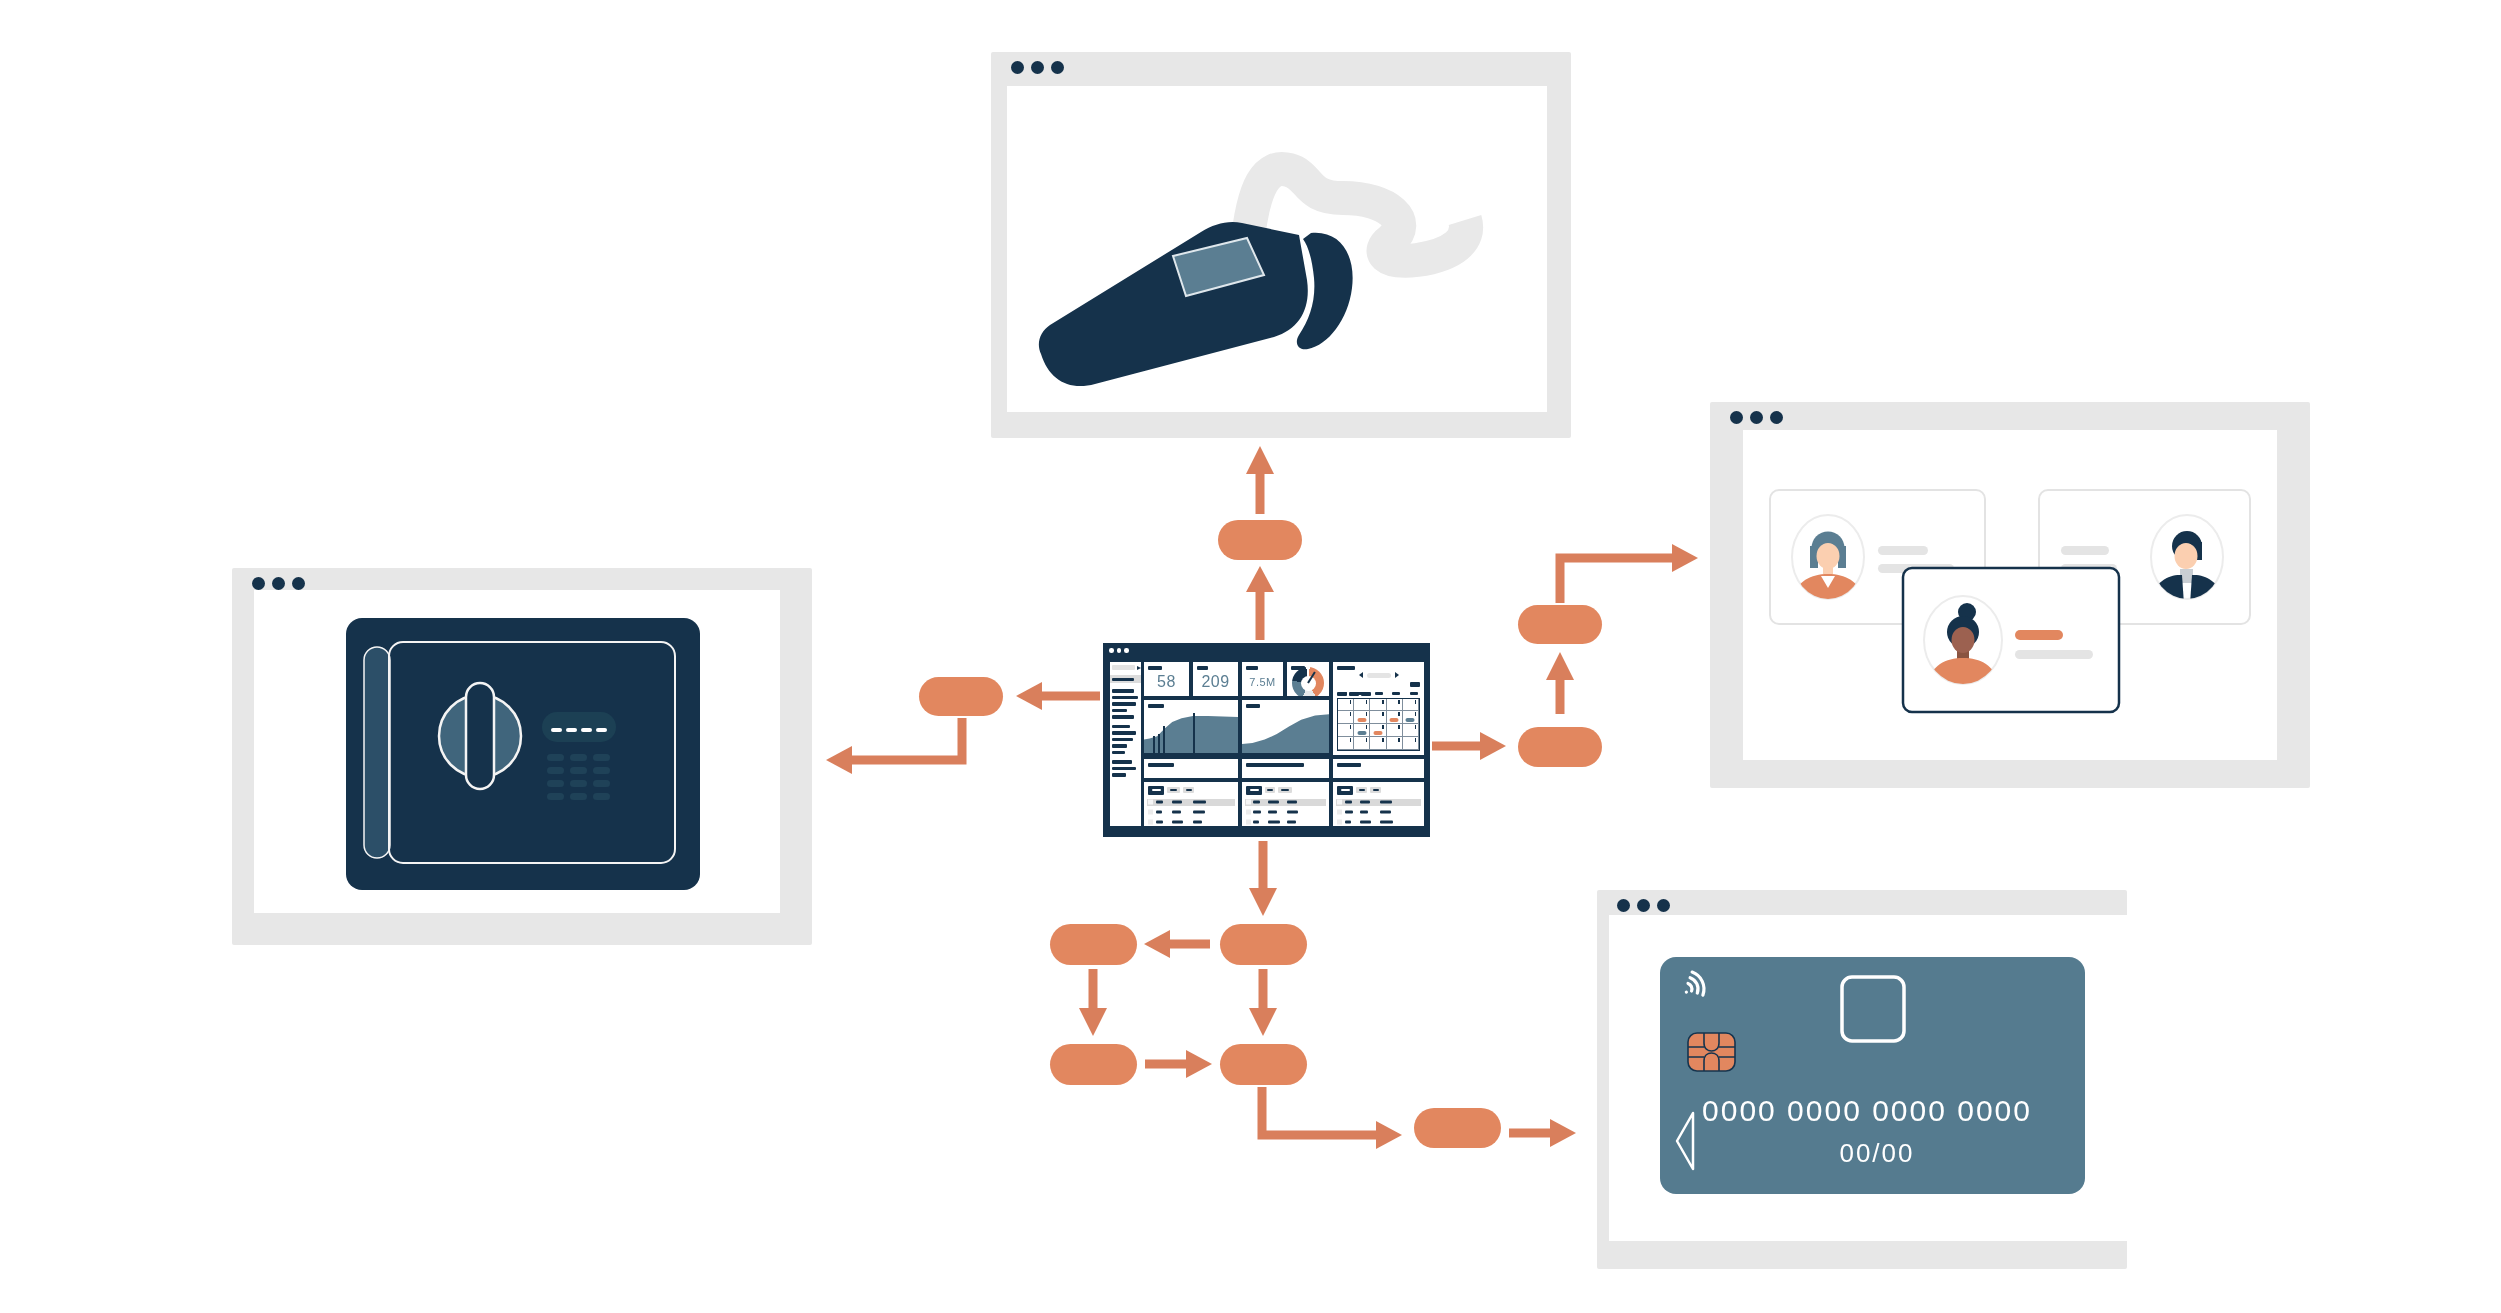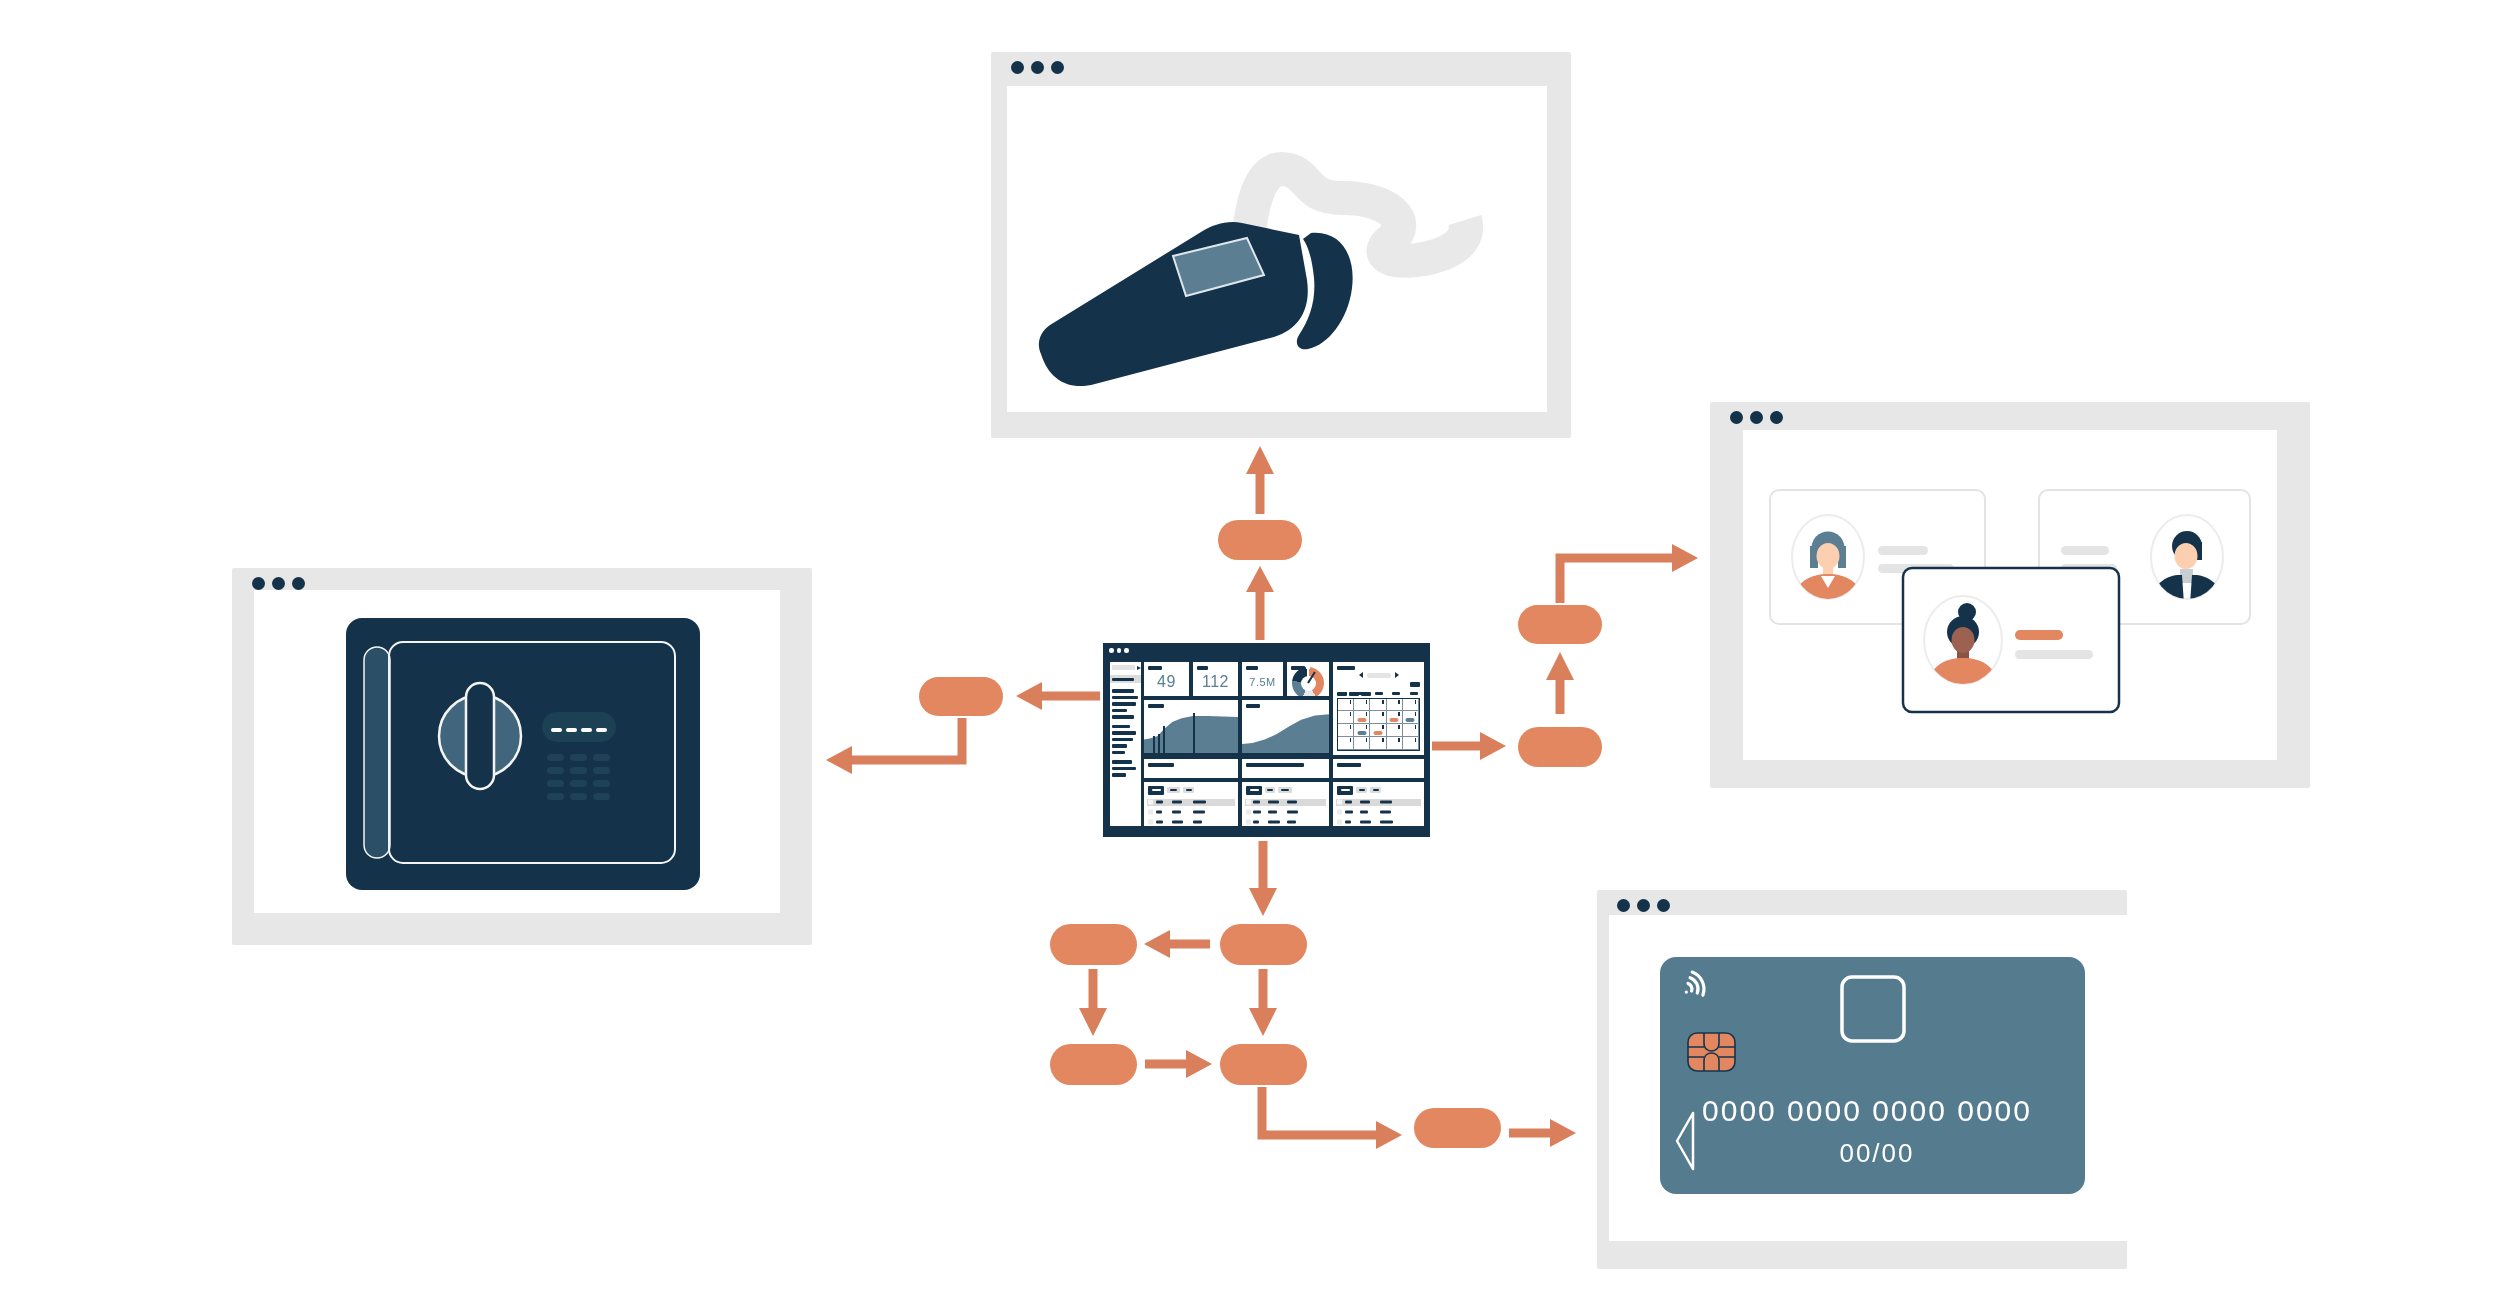--- a/index.html
+++ b/index.html
@@ -279,25 +279,25 @@
           <div class="sbar" style="width: 15px;"></div>
           <div class="sbar" style="width: 13px;"></div>
           <div class="sbar" style="width: 20px; margin-top: 6px;"></div>
           <div class="sbar" style="width: 24px;"></div>
           <div class="sbar" style="width: 14px;"></div>
         </div>
     </div>
 
     <div class="dash-panel" style="left:41px;top:19px;width:45px;height:34px">
       <i class="tbar" style="width:14px"></i>
-      <span class="statval">49</span>
+      <span class="statval">58</span>
     </div>
     <div class="dash-panel" style="left:90px;top:19px;width:45px;height:34px">
       <i class="tbar" style="width:11px"></i>
-      <span class="statval">112</span>
+      <span class="statval">209</span>
     </div>
     <div class="dash-panel" style="left:139px;top:19px;width:41px;height:34px">
       <i class="tbar" style="width:12px"></i>
       <span class="statval small">7.5M</span>
     </div>
     <div class="dash-panel" style="left:184px;top:19px;width:42px;height:34px">
       <i class="tbar" style="width:14px"></i>
       <span class="gauge"></span>
       <span class="needle"></span>
     </div>

